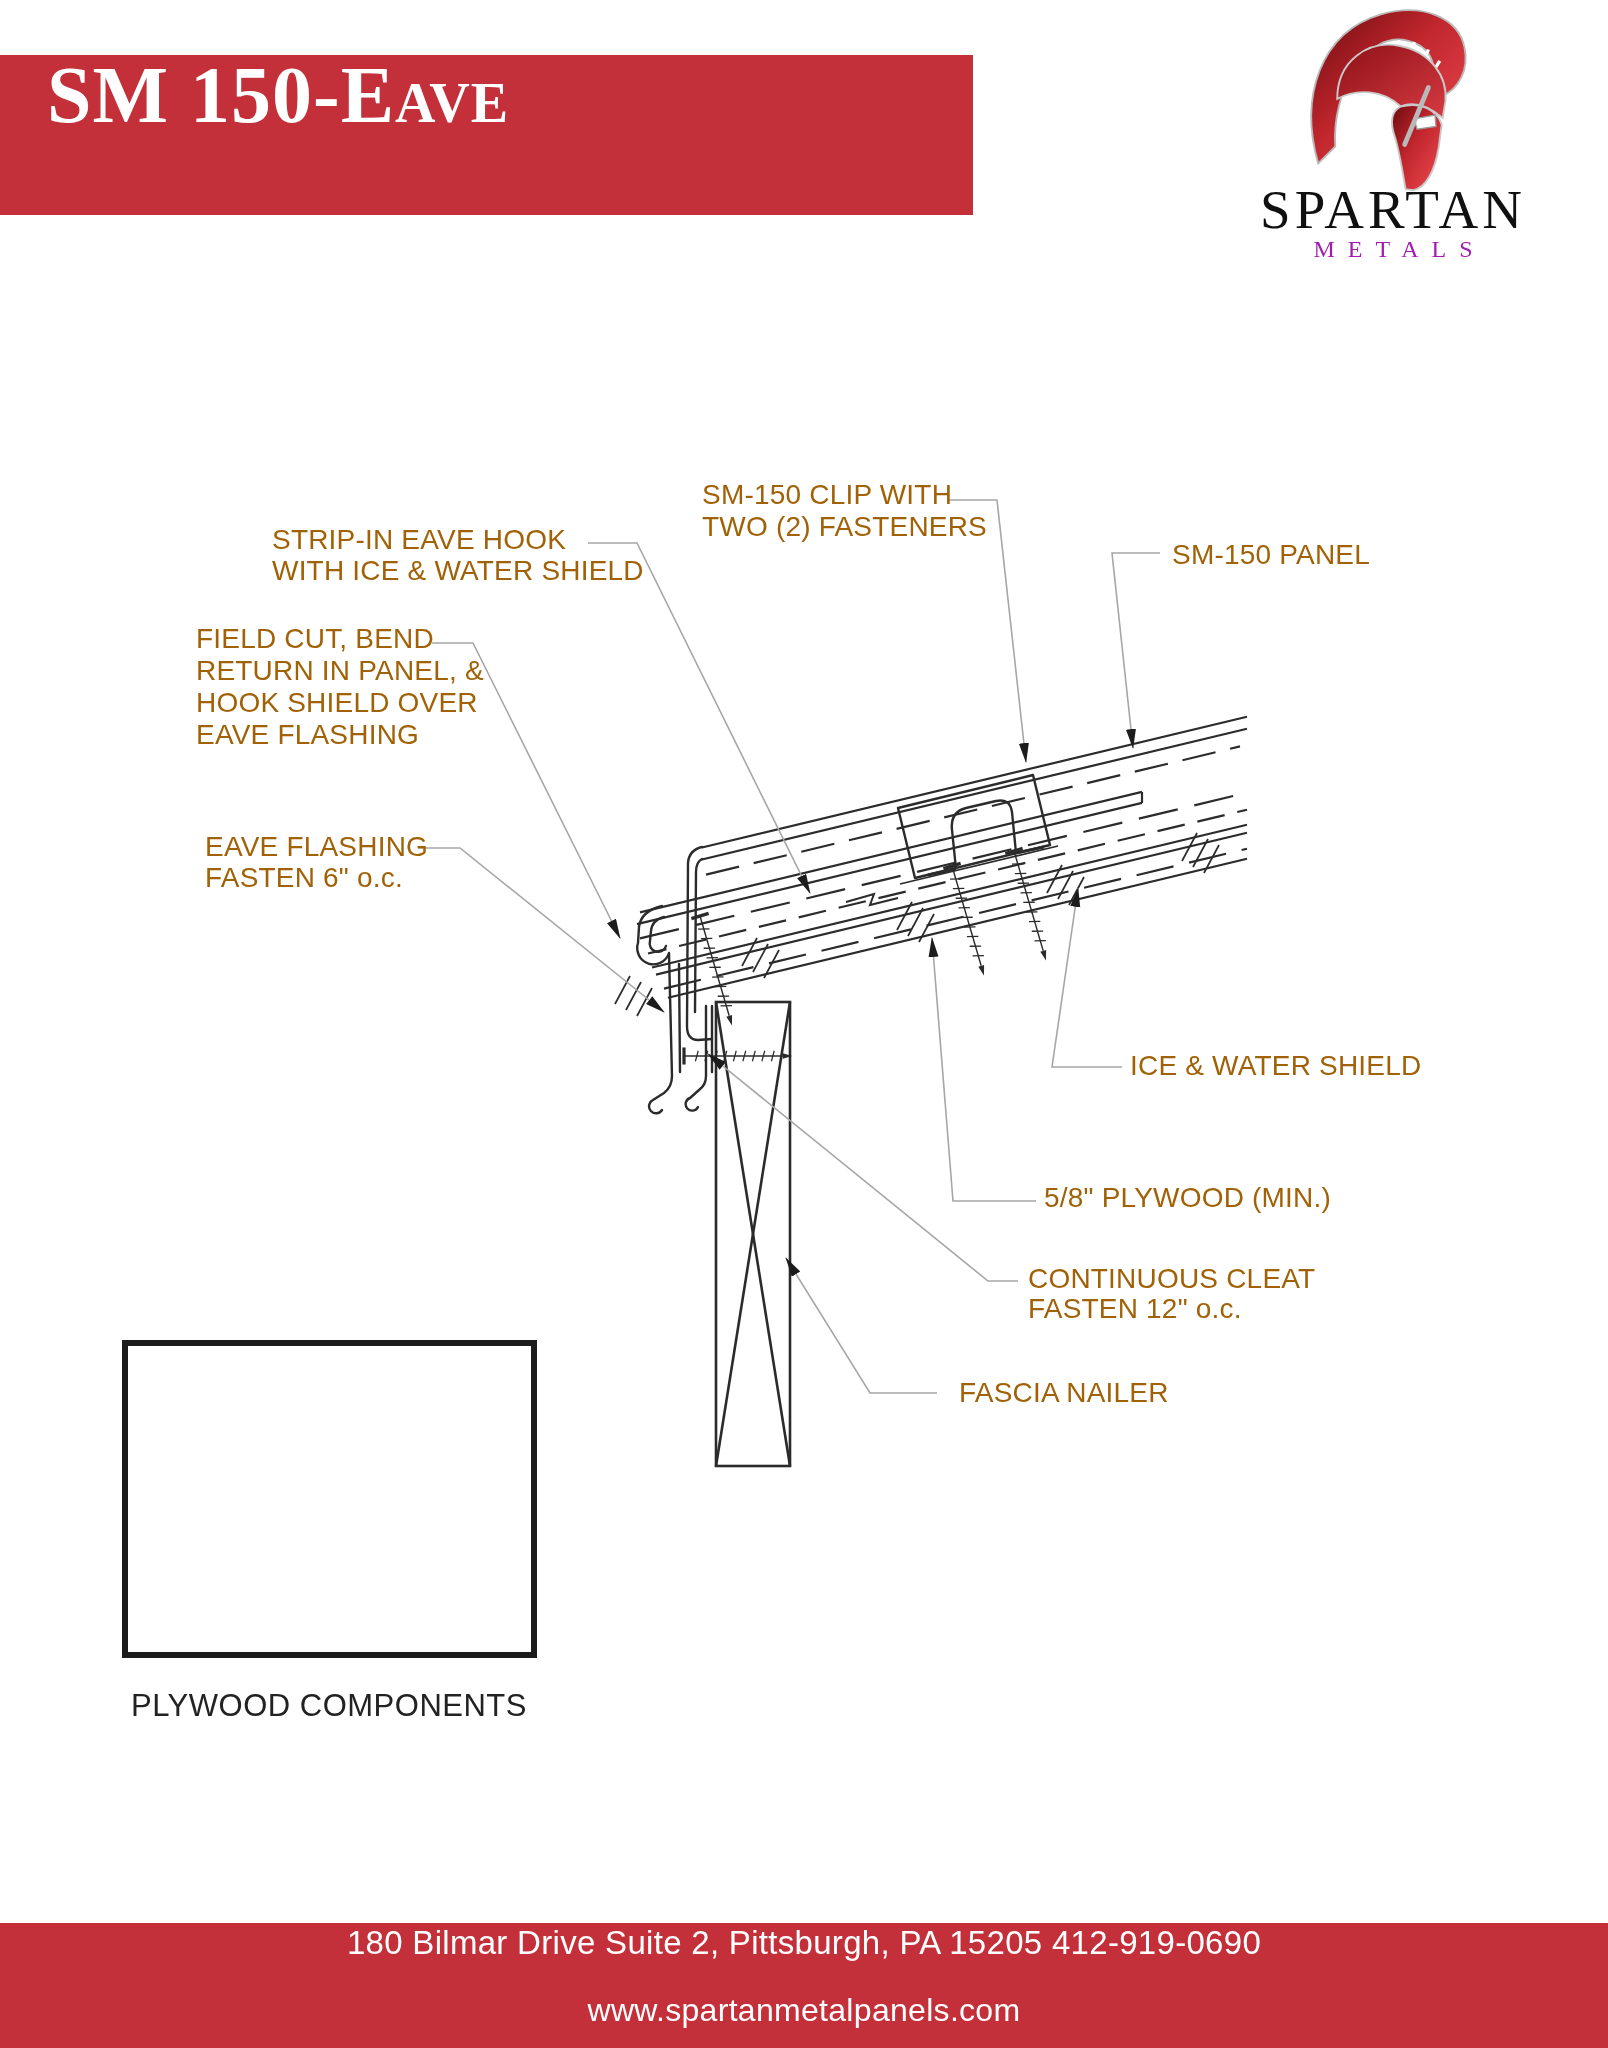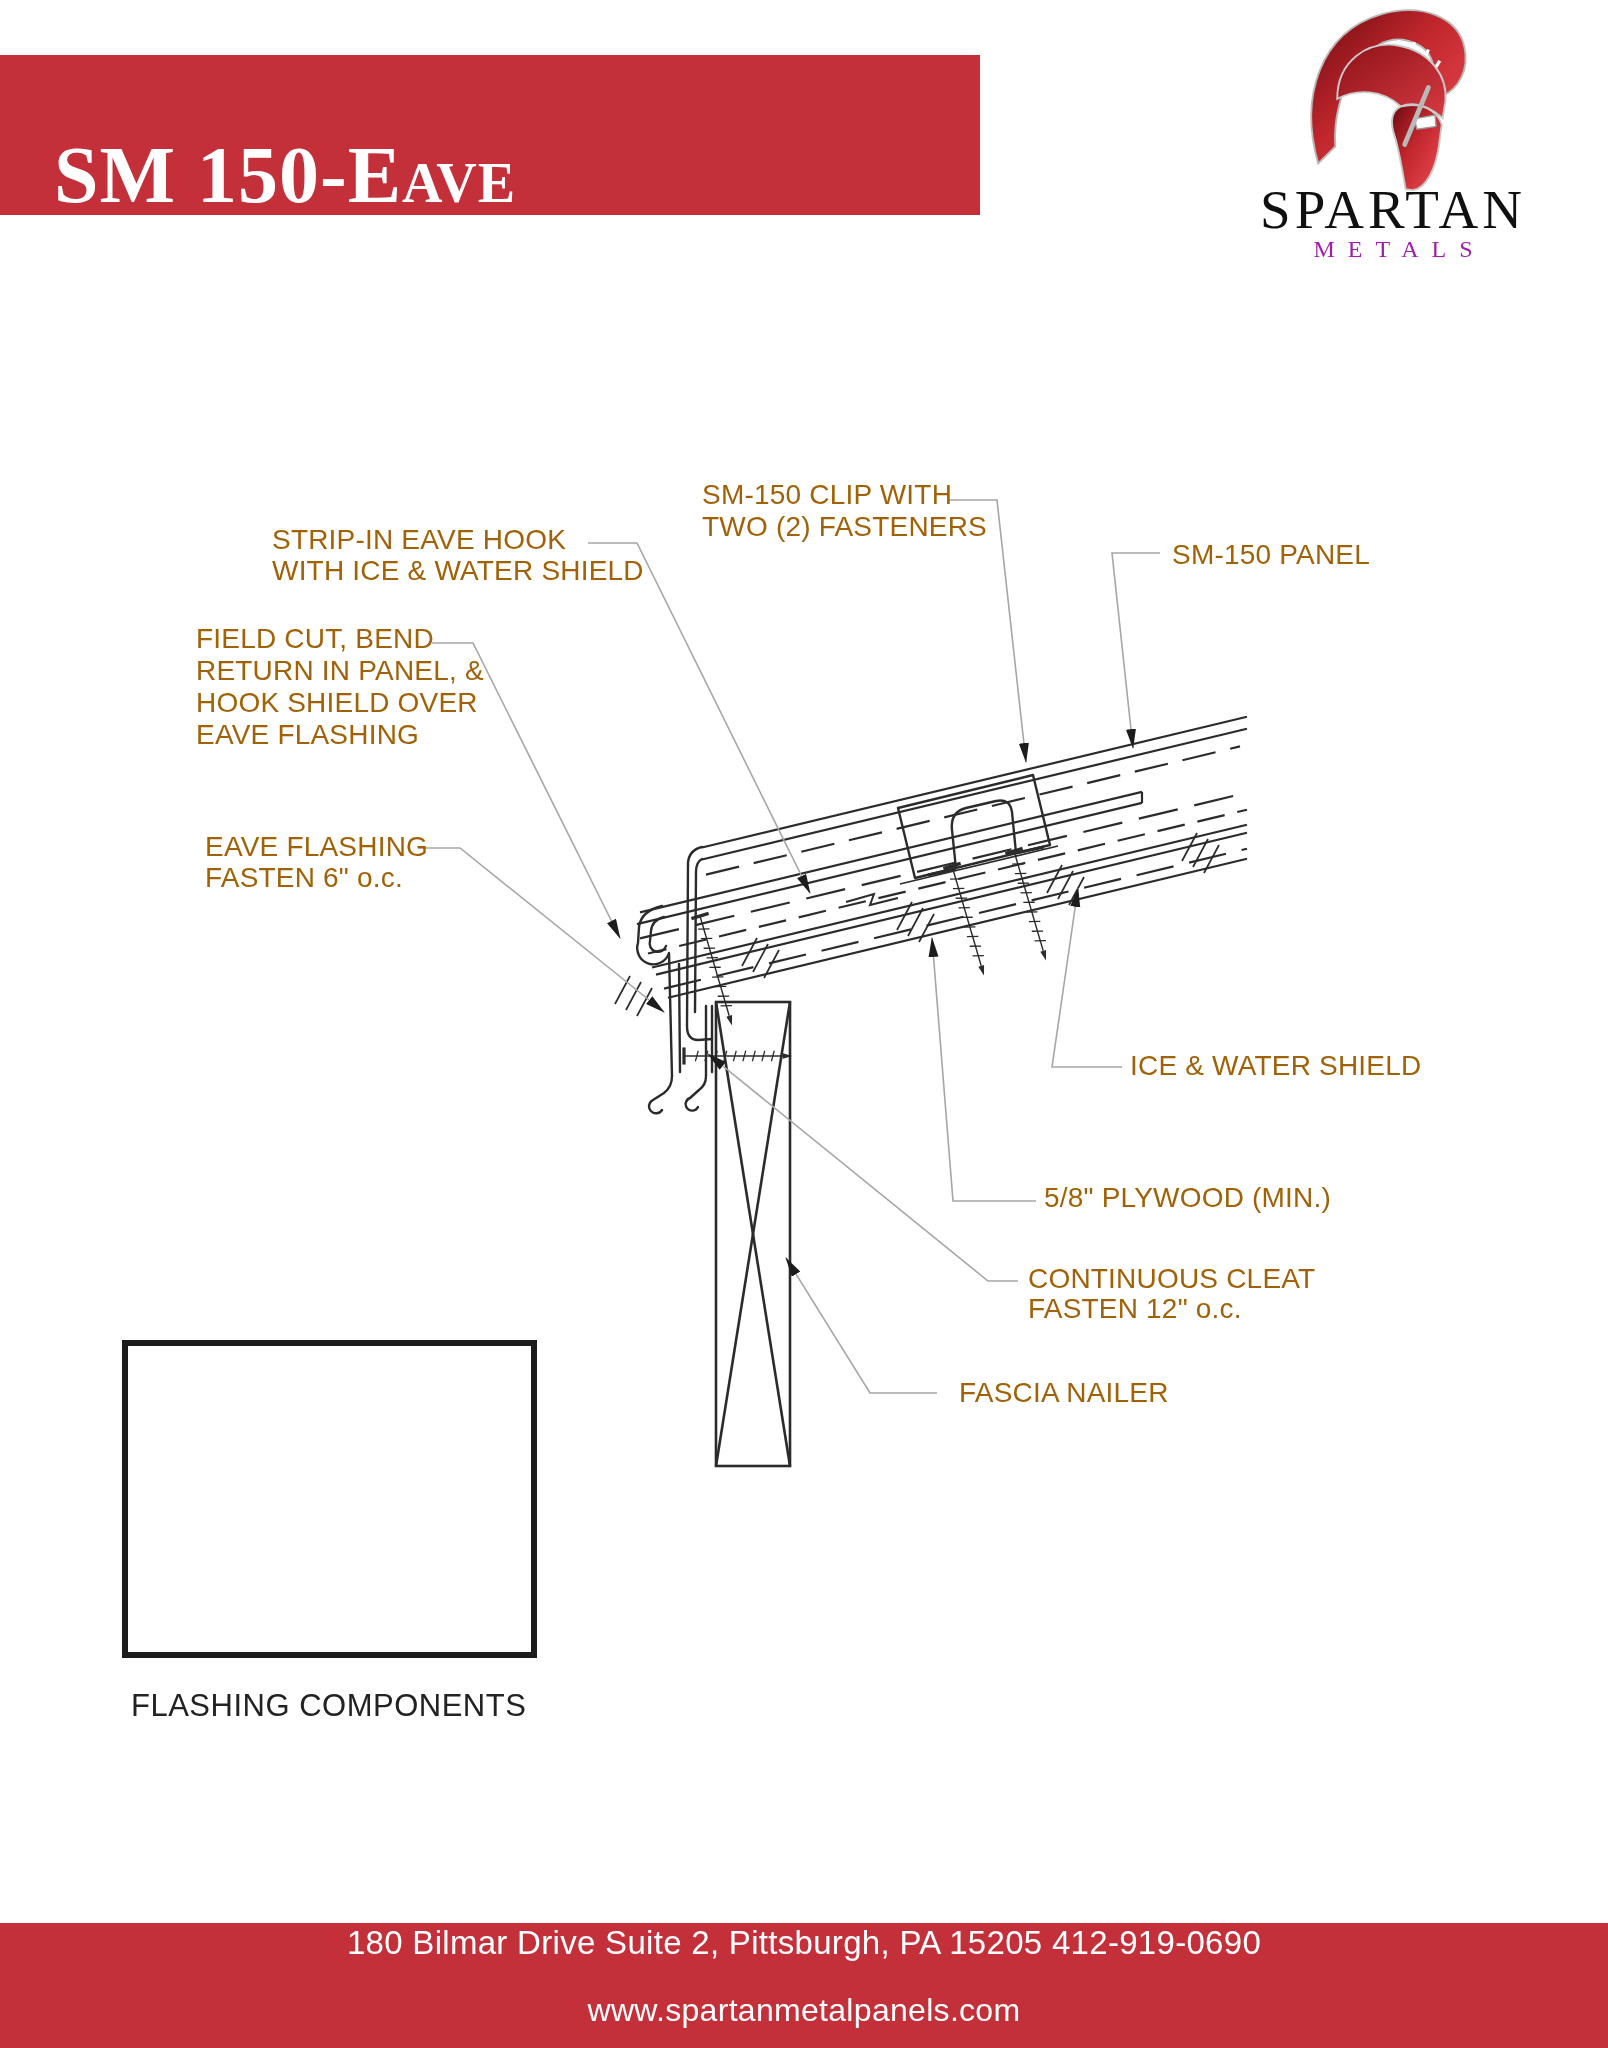--- a/index.html
+++ b/index.html
@@ -3,21 +3,21 @@
 <meta charset="utf-8">
 <style>
   html,body{margin:0;padding:0;}
   body{
     position:relative;width:1608px;height:2048px;background:#ffffff;
     font-family:"Liberation Sans", sans-serif;overflow:hidden;
   }
   
   .banner{
     position:absolute;left:0;top:55px;width:973px;height:160px;
-    background:var(--accent,#C4303A);display:flex;align-items:flex-end;padding-left:7px;
+    background:var(--accent,#C4303A);display:flex;align-items:flex-start;
   }
   .banner .title{
     padding-left:47px;color:#ffffff;
     font-family:"Liberation Serif", serif;
     font-variant:small-caps;font-weight:600;font-size:80px;letter-spacing:1px;
     line-height:1;
   }
   
   .logo-helm{position:absolute;left:1283px;top:2px;width:192px;height:190px;}
   .brand{
@@ -240,18 +240,18 @@
 </div>
 <div class="lbl" style="left:1028px;top:1264px;line-height:30px;">
   <div>CONTINUOUS CLEAT</div>
   <div>FASTEN 12" o.c.</div>
 </div>
 <div class="lbl" style="left:945px;top:1377px;margin-left:14px;">
   <div>FASCIA NAILER</div>
 </div>
 
 <div class="fbox"></div>
-<div class="fcaption">FLASHING COMPONENTS</div>
+<div class="fcaption">PLYWOOD COMPONENTS</div>
 
 <div class="footer">
   <div class="f1">180 Bilmar Drive Suite 2, Pittsburgh, PA 15205 412-919-0690</div>
   <div class="f2">www.spartanmetalpanels.com</div>
 </div>
 
 </body></html>

